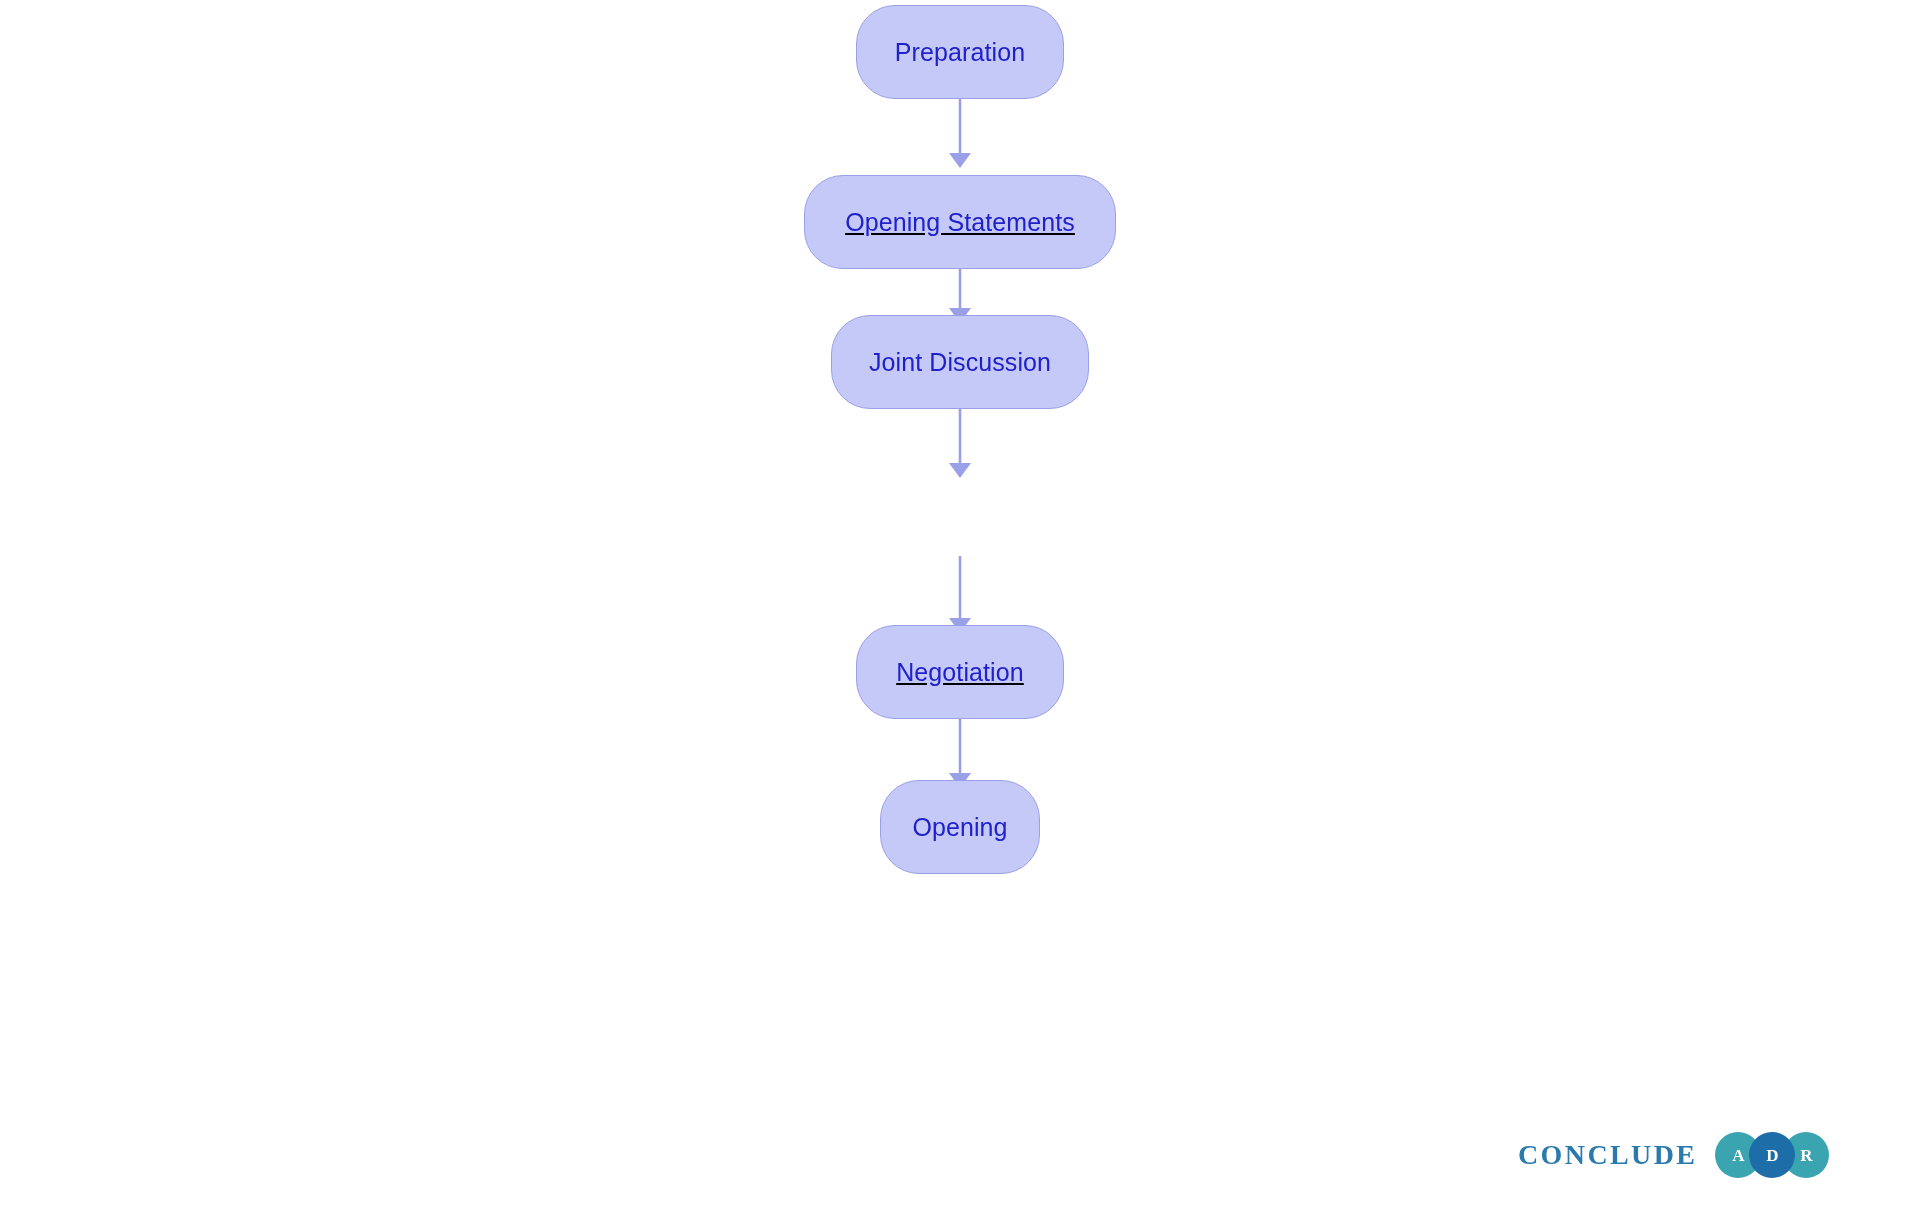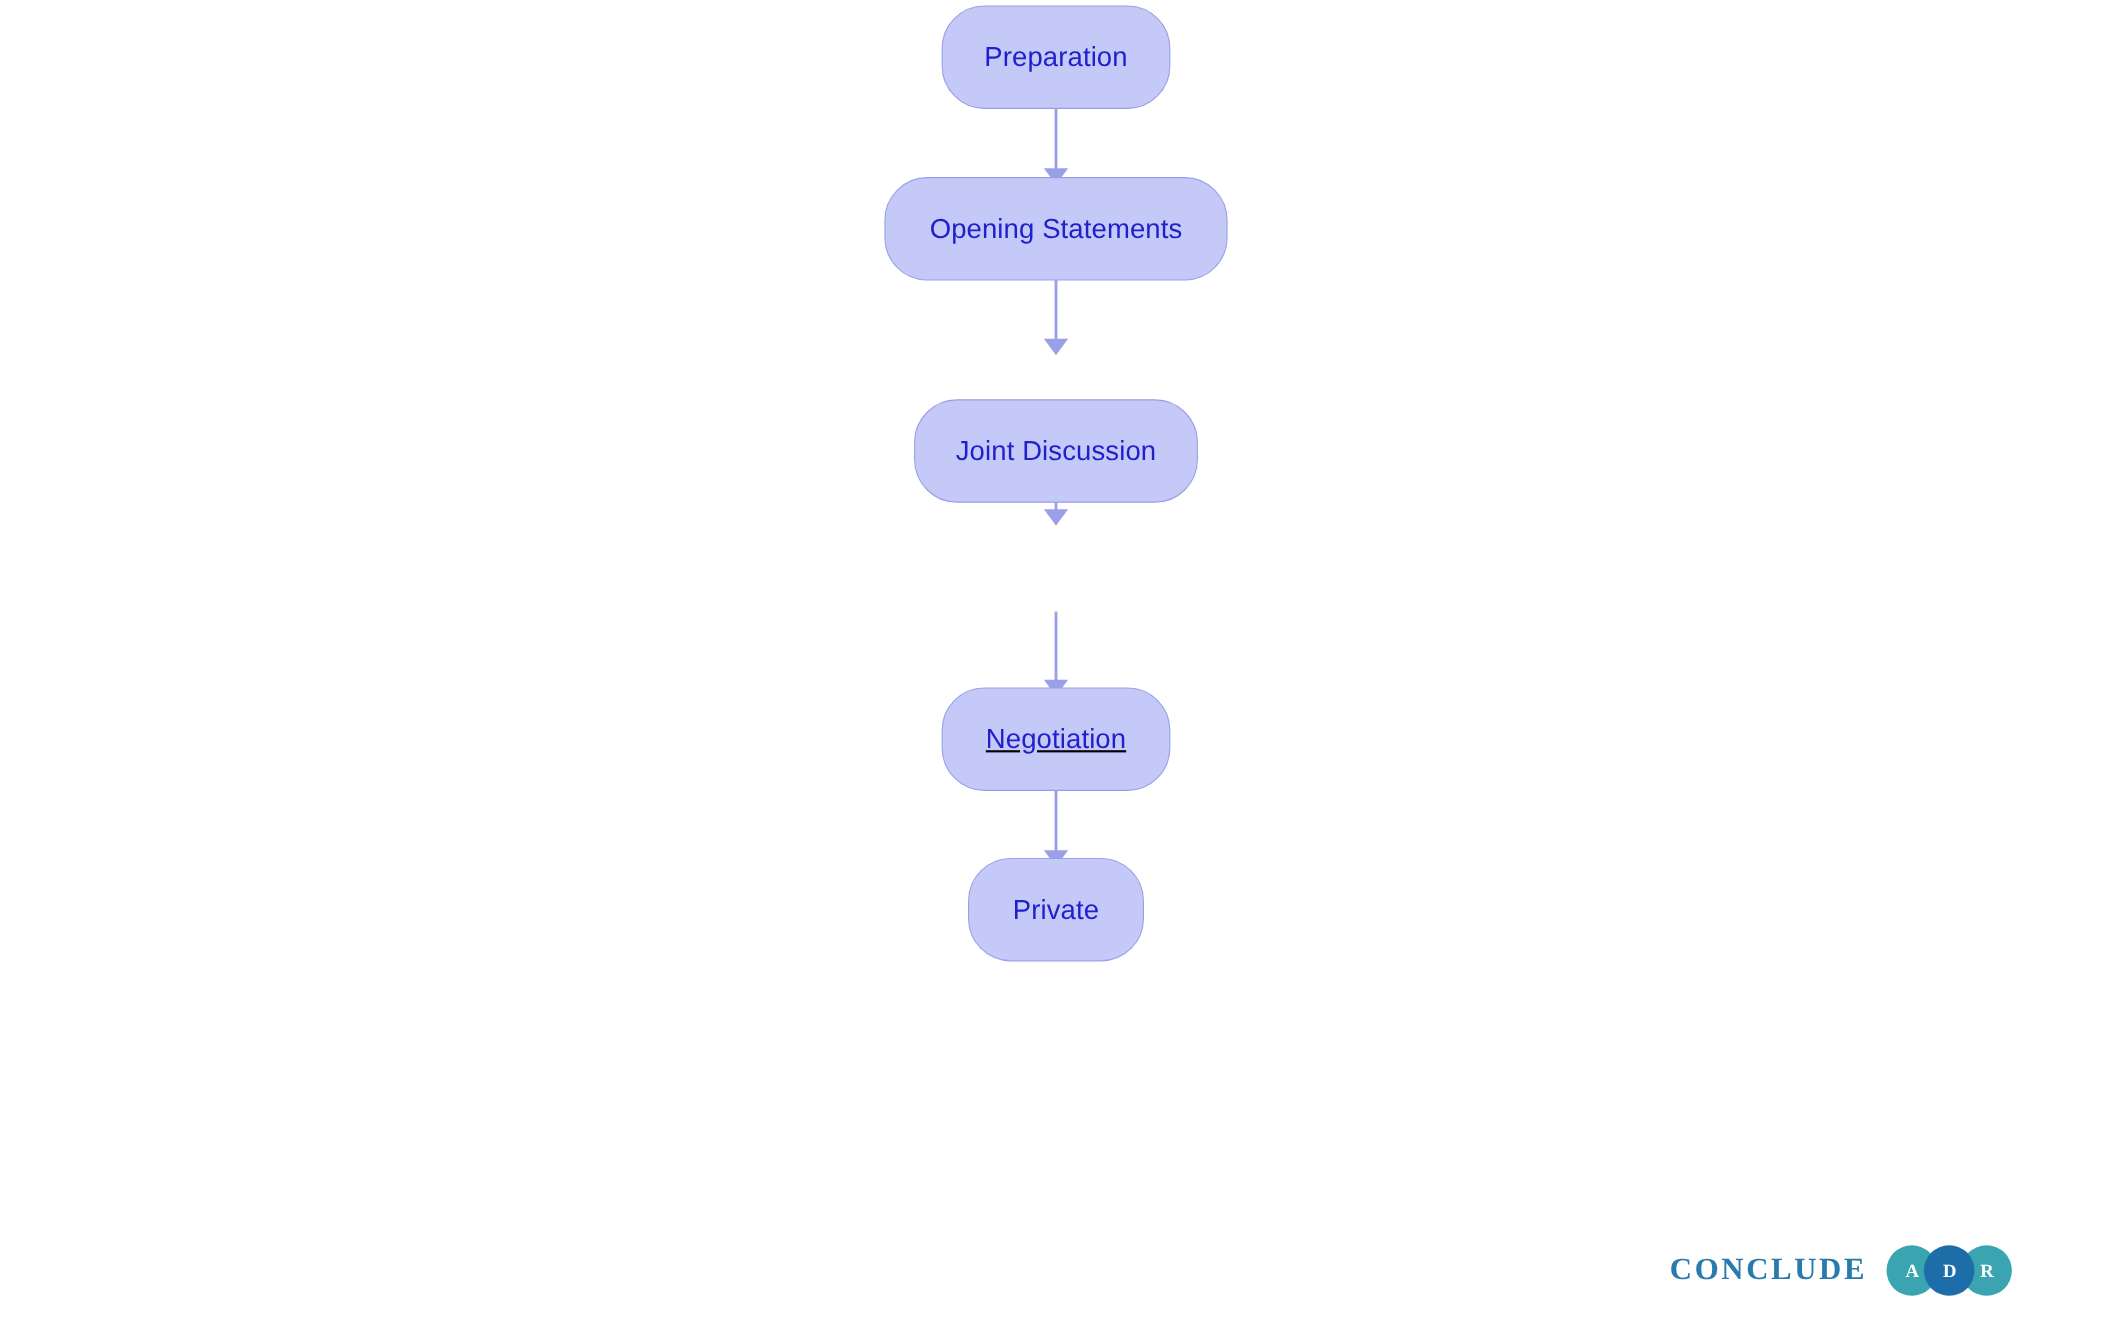--- a/index.html
+++ b/index.html
@@ -123,35 +123,35 @@
         <path d="M949,618 L971,618 L960,633 Z" fill="#9aa0e8" stroke="none"></path>
         <line x1="960" y1="711" x2="960" y2="774" stroke="#9aa0e8" stroke-width="2.6"></line>
         <path d="M949,773 L971,773 L960,788 Z" fill="#9aa0e8" stroke="none"></path>
       </g>
   </svg>
 
   <div class="flow-node" style="left:960px; top:52px; width:208px;">
     <span class="flow-node-label">Preparation</span>
   </div>
 
-  <div class="flow-node" style="left:960px; top:208px; width:312px;">
+  <div class="flow-node" style="left:960px; top:222px; width:312px;text-decoration:underline;">
     <span class="flow-node-label">Opening Statements</span>
   </div>
 
-  <div class="flow-node" style="left:960px; top:362px; width:258px;margin-top:48px;">
+  <div class="flow-node" style="left:960px; top:362px; width:258px;">
     <span class="flow-node-label">Joint Discussion</span>
   </div>
 
 
   <div class="flow-node" style="left:960px; top:672px; width:208px;text-decoration:underline;">
     <span class="flow-node-label">Negotiation</span>
   </div>
 
   <div class="flow-node" style="left:960px; top:827px; width:160px;">
-    <span class="flow-node-label">Private</span>
+    <span class="flow-node-label">Opening</span>
   </div>
 
 </div>
 
 <div id="brand-logo">
   <span class="brand-wordmark">CONCLUDE</span>
   <span class="brand-circles">
     <span class="brand-circle c-a">A</span>
     <span class="brand-circle c-d">D</span>
     <span class="brand-circle c-r">R</span>

